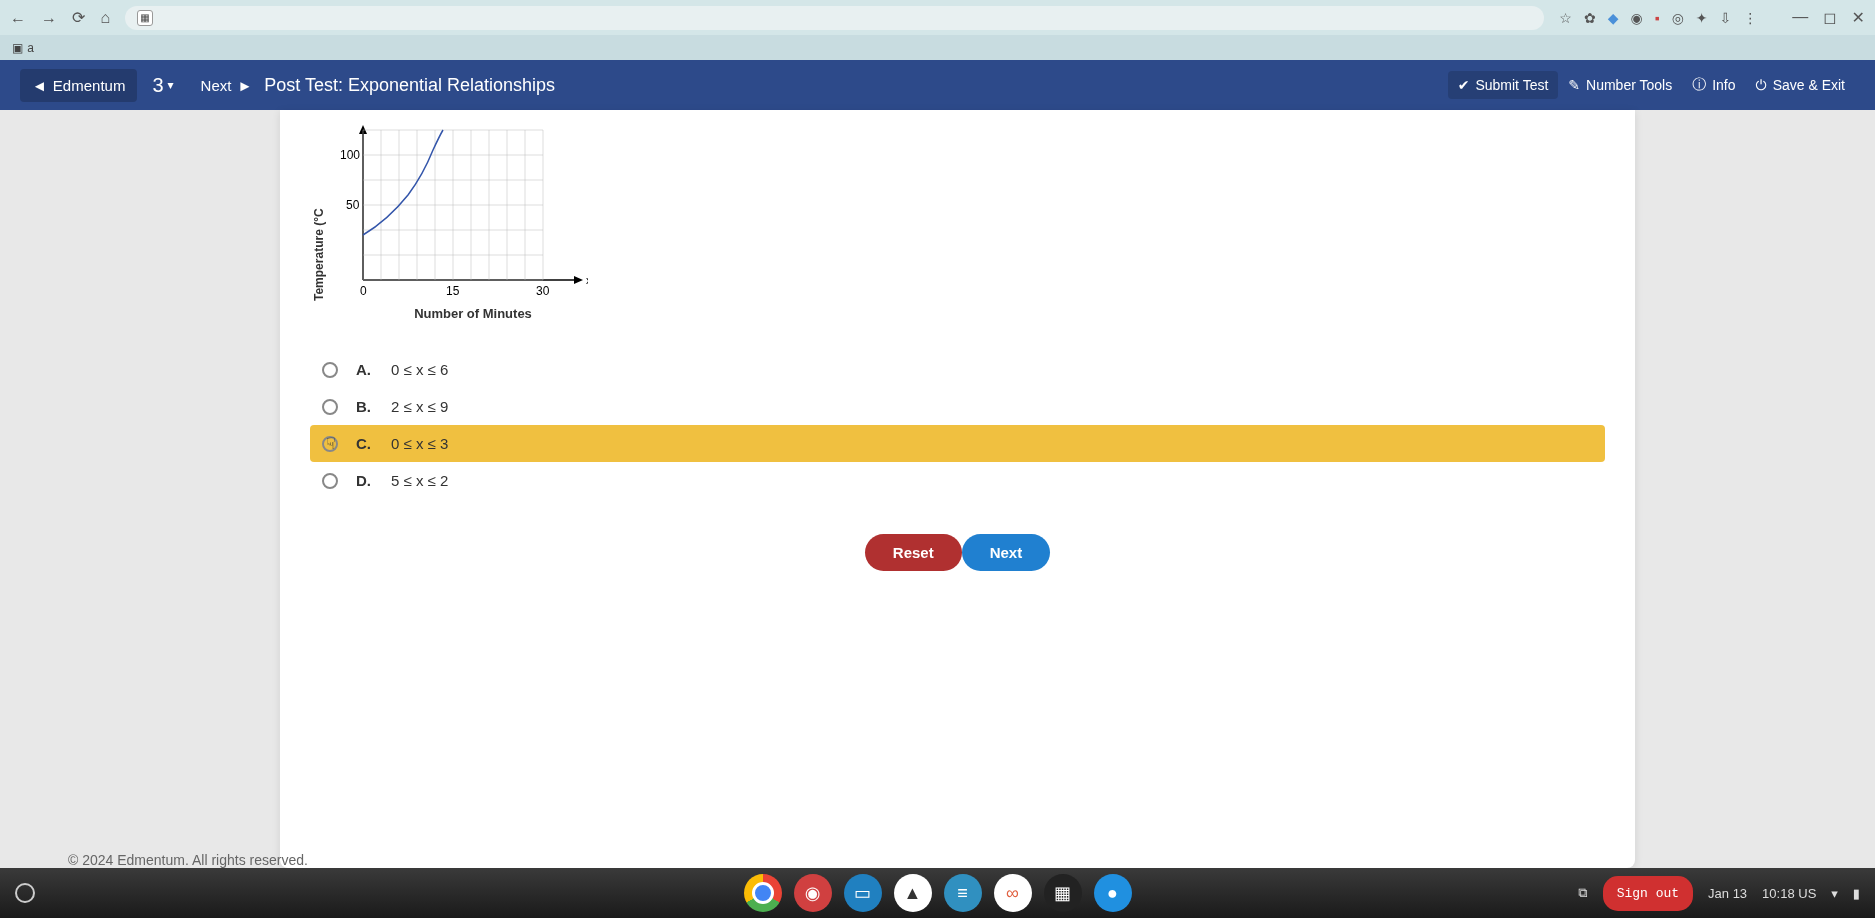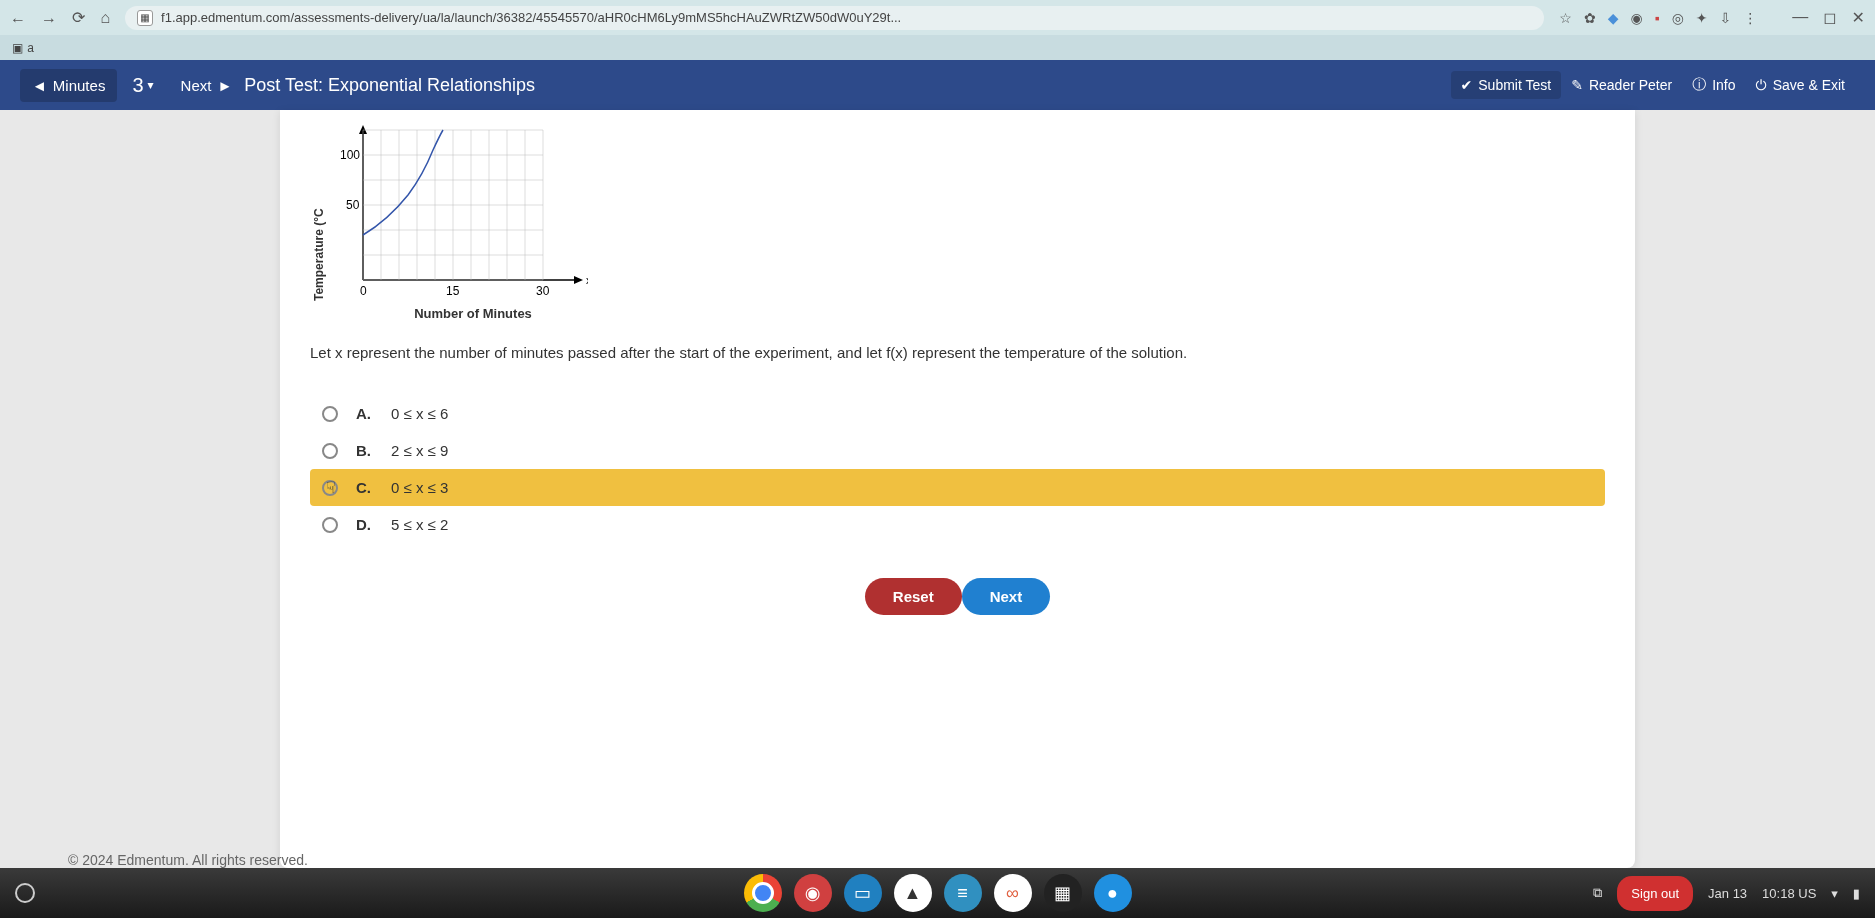--- a/index.html
+++ b/index.html
@@ -59,33 +59,32 @@
 .footer { position: absolute; bottom: 50px; left: 68px; font-size: 14px; color: #666; }
 
 
 .taskbar { position: absolute; bottom: 0; left: 0; right: 0; height: 50px; background: linear-gradient(#3a3a3a, #1a1a1a); display: flex; align-items: center; padding: 0 15px; }
 .tb-circle { width: 20px; height: 20px; border: 2px solid #ccc; border-radius: 50%; }
 .tb-center { position: absolute; left: 50%; transform: translateX(-50%); display: flex; gap: 12px; }
 .tb-icon { width: 38px; height: 38px; border-radius: 50%; display: flex; align-items: center; justify-content: center; font-size: 18px; color: #fff; }
 .tb-chrome { background: conic-gradient(#ea4335 0 120deg, #4caf50 120deg 240deg, #fbbc05 240deg 360deg); position: relative; }
 .tb-chrome::after { content: ''; position: absolute; width: 16px; height: 16px; background: #4285f4; border: 3px solid #fff; border-radius: 50%; }
 .tb-right { position: absolute; right: 15px; display: flex; align-items: center; gap: 15px; color: #ddd; font-size: 13px; }
-.signout { background: #d03030; padding: 10px 14px; border-radius: 15px; color: #fff; font-size: 13px; cursor: pointer; }
+.signout { background: #d03030; padding: 10px 14px; border-radius: 15px; color: #fff; font-size: 13px; cursor: pointer; font-family: Liberation Mono, monospace; }
 </style>
 </head>
 <body>
 
 <div class="browser-top">
   <span class="nav-icon">←</span>
   <span class="nav-icon">→</span>
   <span class="nav-icon">⟳</span>
   <span class="nav-icon">⌂</span>
   <div class="url-bar">
     <span class="url-icon">▦</span>
-    <span>f1.app.edmentum.com/assessments-delivery/ua/la/launch/36382/45545570/aHR0cHM6Ly9mMS5hcHAuZWRtZW50dW0uY29t...</span>
   </div>
   <div class="browser-right">
     <span>☆</span>
     <span>✿</span>
     <span style="color:#4a90d9">◆</span>
     <span>◉</span>
     <span style="color:#c44">▪</span>
     <span>◎</span>
     <span>✦</span>
     <span>⇩</span>
@@ -101,39 +100,39 @@
 <div class="bookmark-bar">
   <div class="bookmark-item">
     <span>▣</span>
     <span>a</span>
   </div>
 </div>
 
 <div class="app-nav">
   <div class="nav-btn prev">
     <span>◄</span>
-    <span>Minutes</span>
+    <span>Edmentum</span>
   </div>
   <div class="q-num">
     <span>3</span>
     <span style="font-size:12px">▾</span>
   </div>
   <div class="nav-btn">
     <span>Next</span>
     <span>►</span>
   </div>
   <div class="test-title">Post Test: Exponential Relationships</div>
   <div class="nav-spacer"></div>
   <div class="nav-right-btn submit">
     <span>✔</span>
     <span>Submit Test</span>
   </div>
   <div class="nav-right-btn">
     <span>✎</span>
-    <span>Reader Peter</span>
+    <span>Number Tools</span>
   </div>
   <div class="nav-right-btn">
     <span>ⓘ</span>
     <span>Info</span>
   </div>
   <div class="nav-right-btn">
     <span>⏻</span>
     <span>Save &amp; Exit</span>
   </div>
 </div>
@@ -183,21 +182,20 @@
           <text x="18" y="89" font-size="12">50</text>
 
           <text x="32" y="175" font-size="12">0</text>
           <text x="118" y="175" font-size="12">15</text>
           <text x="208" y="175" font-size="12">30</text>
         </svg>
         <div class="x-label">Number of Minutes</div>
       </div>
     </div>
 
-    <p class="q-text">Let x represent the number of minutes passed after the start of the experiment, and let f(x) represent the temperature of the solution.</p>
 
     <div class="options">
       <div class="option">
         <span class="radio"></span>
         <span class="opt-letter">A.</span>
         <span>0 ≤ x ≤ 6</span>
       </div>
       <div class="option">
         <span class="radio"></span>
         <span class="opt-letter">B.</span>

